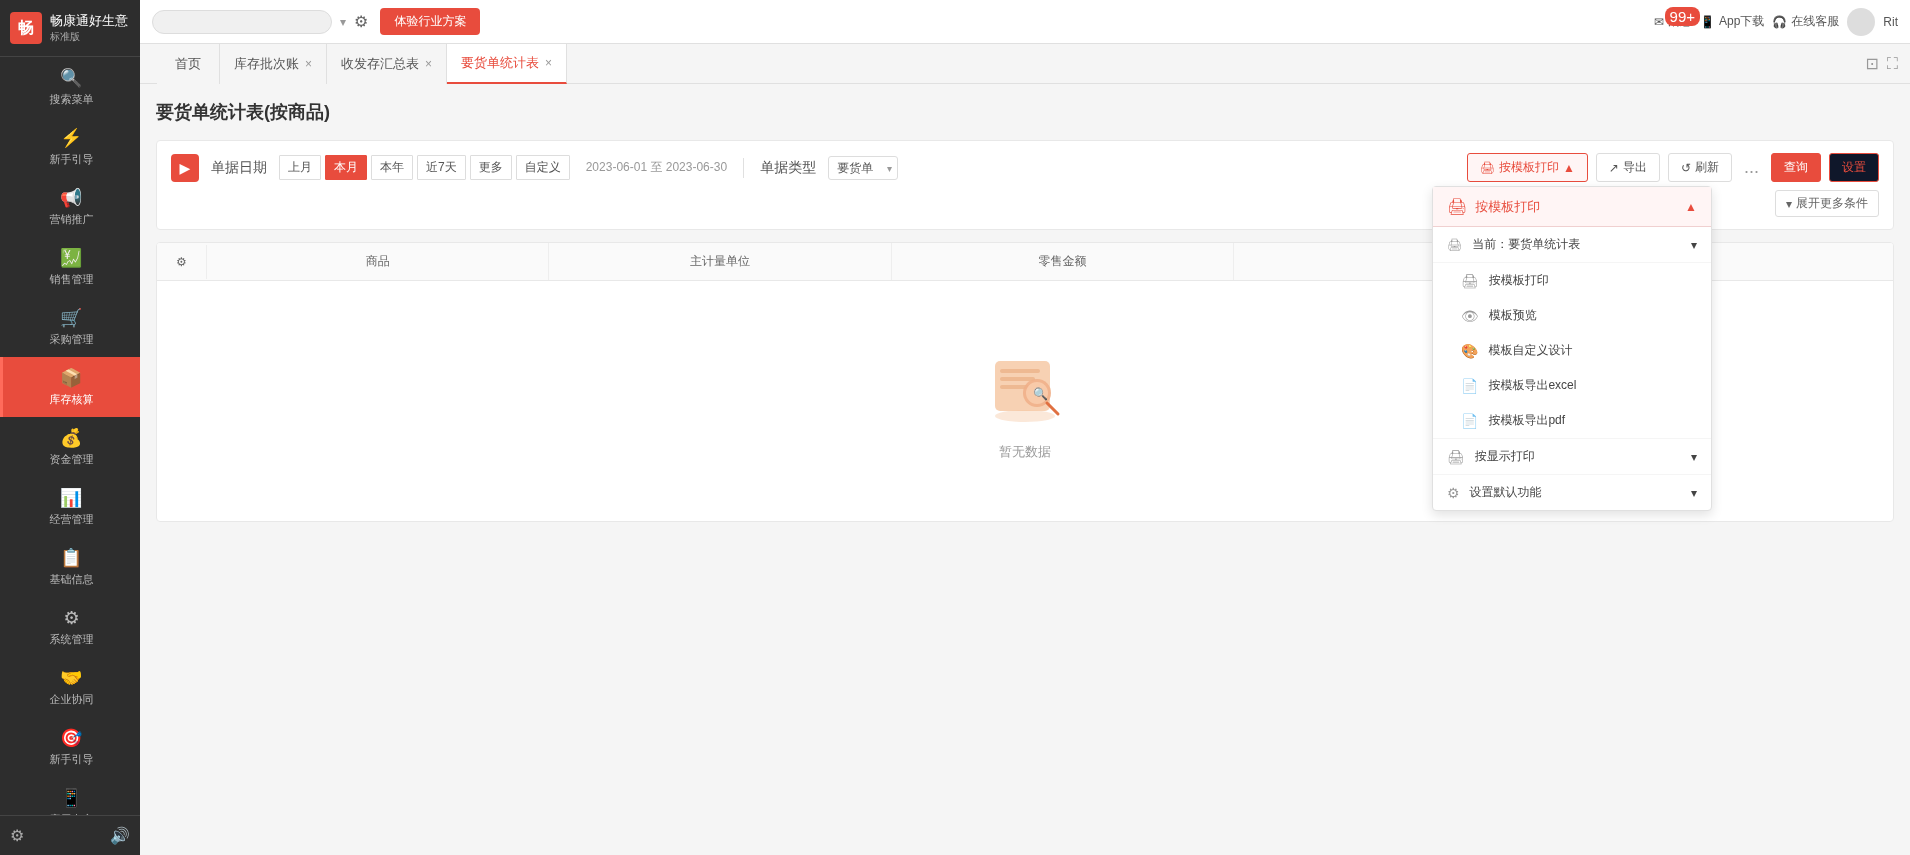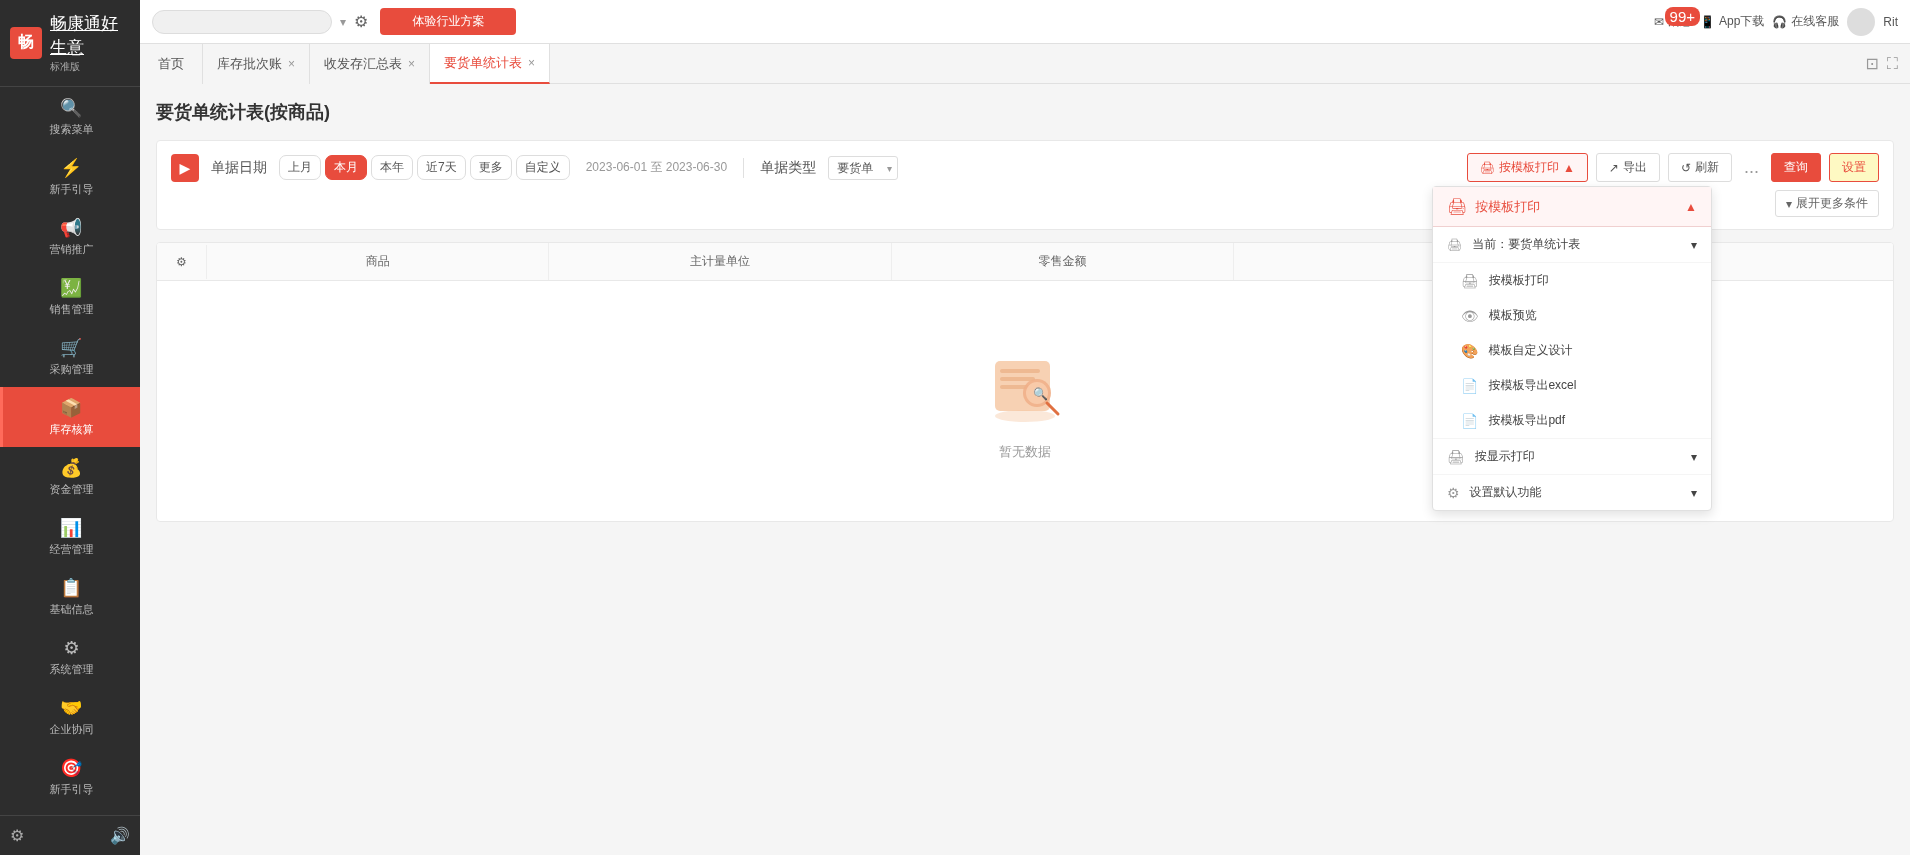--- a/index.html
+++ b/index.html
@@ -2,67 +2,67 @@
 <html><head>
   <meta charset="utf-8">
   <style>
     * { margin: 0; padding: 0; box-sizing: border-box; }
     body { font-family: 'Microsoft YaHei', Arial, sans-serif; font-size: 13px; background: #f5f5f5; width: 1910px; height: 855px; overflow: hidden; display: flex; }
 
     
     .sidebar { width: 140px; background: #2d2d2d; color: #ccc; display: flex; flex-direction: column; height: 855px; flex-shrink: 0; }
     .sidebar-logo { display: flex; align-items: center; padding: 12px 10px; border-bottom: 1px solid #444; }
     .sidebar-logo-icon { width: 32px; height: 32px; background: #e84c3d; border-radius: 4px; display: flex; align-items: center; justify-content: center; color: white; font-size: 16px; font-weight: bold; margin-right: 8px; flex-shrink: 0; }
-    .sidebar-logo-text { font-size: 17px; color: #fff; line-height: 1.4; text-decoration: underline; }
+    .sidebar-logo-text { font-size: 13px; color: #fff; line-height: 1.4; }
     .sidebar-logo-sub { font-size: 10px; color: #aaa; }
     .sidebar-scroll { flex: 1; overflow-y: auto; }
     .sidebar-scroll::-webkit-scrollbar { width: 4px; }
     .sidebar-scroll::-webkit-scrollbar-thumb { background: #555; }
     .sidebar-item { display: flex; flex-direction: column; align-items: center; padding: 10px 6px; cursor: pointer; color: #bbb; font-size: 11px; border-left: 3px solid transparent; }
     .sidebar-item.active { background: #e84c3d; color: #fff; border-left-color: #ff6b5b; }
     .sidebar-item-icon { font-size: 18px; margin-bottom: 3px; }
     .sidebar-bottom { padding: 10px; display: flex; justify-content: space-between; align-items: center; border-top: 1px solid #444; }
     .sidebar-bottom-icon { color: #aaa; cursor: pointer; font-size: 16px; }
 
     
     .main { flex: 1; display: flex; flex-direction: column; height: 855px; overflow: hidden; }
 
     
     .topbar { height: 44px; background: #fff; border-bottom: 1px solid #e0e0e0; display: flex; align-items: center; padding: 0 12px; gap: 8px; flex-shrink: 0; }
     .topbar-search { background: #f0f0f0; border: 1px solid #ddd; border-radius: 14px; padding: 4px 12px; font-size: 12px; width: 180px; color: #999; }
     .topbar-chevron { color: #999; cursor: pointer; font-size: 12px; }
     .topbar-settings-icon { color: #666; cursor: pointer; font-size: 16px; }
-    .topbar-trial-btn { background: #e84c3d; color: white; border: none; border-radius: 4px; padding: 5px 32px; font-size: 12px; cursor: pointer; margin-left: 4px; }
+    .topbar-trial-btn { background: #e84c3d; color: white; border: none; border-radius: 4px; padding: 5px 14px; font-size: 12px; cursor: pointer; margin-left: 4px; }
     .topbar-spacer { flex: 1; }
     .topbar-msg { display: flex; align-items: center; gap: 4px; color: #555; font-size: 12px; cursor: pointer; position: relative; }
     .badge { background: #e84c3d; color: white; border-radius: 8px; padding: 1px 5px; font-size: 15px; position: absolute; top: -6px; right: -8px; }
     .topbar-app { display: flex; align-items: center; gap: 4px; color: #555; font-size: 12px; cursor: pointer; }
     .topbar-service { display: flex; align-items: center; gap: 4px; color: #555; font-size: 12px; cursor: pointer; }
     .topbar-avatar { width: 28px; height: 28px; background: #ddd; border-radius: 50%; }
     .topbar-username { color: #555; font-size: 12px; }
 
     
-    .tabbar { height: 40px; background: #f5f5f5; border-bottom: 1px solid #e0e0e0; display: flex; align-items: center; padding: 0 0 0 0; flex-shrink: 0; }
+    .tabbar { height: 40px; background: #f5f5f5; border-bottom: 1px solid #e0e0e0; display: flex; align-items: center; padding: 0 0 0 17px; flex-shrink: 0; }
     .tab { display: flex; align-items: center; padding: 0 14px; height: 40px; font-size: 13px; color: #555; cursor: pointer; border-right: 1px solid #e0e0e0; background: #f5f5f5; gap: 6px; white-space: nowrap; }
     .tab:first-child { padding: 0 18px; }
     .tab.active { background: #fff; color: #e84c3d; font-weight: 500; border-bottom: 2px solid #e84c3d; }
     .tab-close { color: #999; font-size: 12px; cursor: pointer; }
     .tabbar-right { margin-left: auto; display: flex; align-items: center; gap: 8px; padding-right: 12px; }
     .tabbar-icon { color: #999; cursor: pointer; font-size: 16px; }
 
     
     .content { flex: 1; overflow: auto; padding: 16px; position: relative; }
     .page-title { font-size: 18px; font-weight: 600; color: #333; margin-bottom: 16px; }
 
     
     .filter-bar { background: #fff; border: 1px solid #e8e8e8; border-radius: 4px; padding: 12px 14px; margin-bottom: 12px; }
     .filter-row { display: flex; align-items: center; gap: 12px; flex-wrap: wrap; }
     .filter-label { color: #555; font-size: 14px; white-space: nowrap; }
     .filter-date-btns { display: flex; align-items: center; gap: 4px; }
-    .date-btn { padding: 3px 8px; border: 1px solid #ddd; border-radius: 7px; background: #fff; font-size: 12px; color: #555; cursor: pointer; }
+    .date-btn { padding: 3px 8px; border: 1px solid #ddd; border-radius: 1px; background: #fff; font-size: 12px; color: #555; cursor: pointer; }
     .date-btn.active { background: #e84c3d; color: #fff; border-color: #e84c3d; }
     .date-range { font-size: 12px; color: #999; margin-left: 4px; }
     .filter-divider { width: 1px; height: 20px; background: #e0e0e0; margin: 0 4px; }
     .filter-select { border: 1px solid #ddd; border-radius: 3px; padding: 4px 24px 4px 8px; font-size: 12px; color: #555; background: #fff; appearance: none; cursor: pointer; position: relative; }
     .select-wrapper { position: relative; display: inline-block; }
     .select-wrapper::after { content: '▾'; position: absolute; right: 6px; top: 50%; transform: translateY(-50%); color: #999; pointer-events: none; font-size: 10px; }
     .expand-btn { margin-left: auto; display: flex; align-items: center; gap: 4px; color: #666; font-size: 12px; cursor: pointer; padding: 4px 10px; border: 1px solid #ddd; border-radius: 3px; background: #fff; }
     .expand-btn-row { display: flex; justify-content: center; margin-top: 8px; }
 
     
@@ -71,21 +71,21 @@
     .th { padding: 10px 12px; font-size: 12px; color: #666; font-weight: 500; flex: 1; text-align: center; border-right: 1px solid #eee; }
     .th:first-child { flex: 0 0 50px; }
     .th:last-child { border-right: none; }
 
     
     .empty-state { display: flex; flex-direction: column; align-items: center; justify-content: center; padding: 60px 0; }
     .empty-icon { width: 100px; height: 90px; position: relative; margin-bottom: 12px; }
     .empty-text { color: #999; font-size: 13px; text-align: right; }
     .toolbar-btn { display: flex; align-items: center; gap: 4px; padding: 5px 12px; border: 1px solid #ddd; border-radius: 3px; background: #fff; font-size: 12px; color: #555; cursor: pointer; }
     .toolbar-btn-primary { background: #e84c3d; color: #fff; border-color: #e84c3d; }
-    .toolbar-btn-outline { border: 1px solid #e84c3d; color: #e84c3d; background: #fef9c3; }
+    .toolbar-btn-outline { border: 1px solid #e84c3d; color: #e84c3d; background: #0f172a; }
     .toolbar-dots { color: #999; font-size: 18px; cursor: pointer; padding: 0 4px; }
 
     
     .print-dropdown { position: absolute; top: 100px; right: 200px; width: 280px; background: #fff; border: 1px solid #e0e0e0; border-radius: 4px; box-shadow: 0 4px 12px rgba(0,0,0,0.12); z-index: 100; }
     .dropdown-header { display: flex; align-items: center; justify-content: space-between; padding: 10px 14px; background: #fff5f5; border-bottom: 1px solid #f0d0d0; cursor: pointer; }
     .dropdown-header-left { display: flex; align-items: center; gap: 8px; color: #e84c3d; font-size: 13px; font-weight: 500; }
     .dropdown-header-icon { font-size: 16px; color: #e84c3d; }
     .dropdown-chevron { color: #e84c3d; font-size: 12px; }
     .dropdown-item { display: flex; align-items: center; gap: 10px; padding: 9px 14px 9px 28px; color: #444; font-size: 12px; cursor: pointer; }
     .dropdown-item-icon { font-size: 14px; color: #999; }

